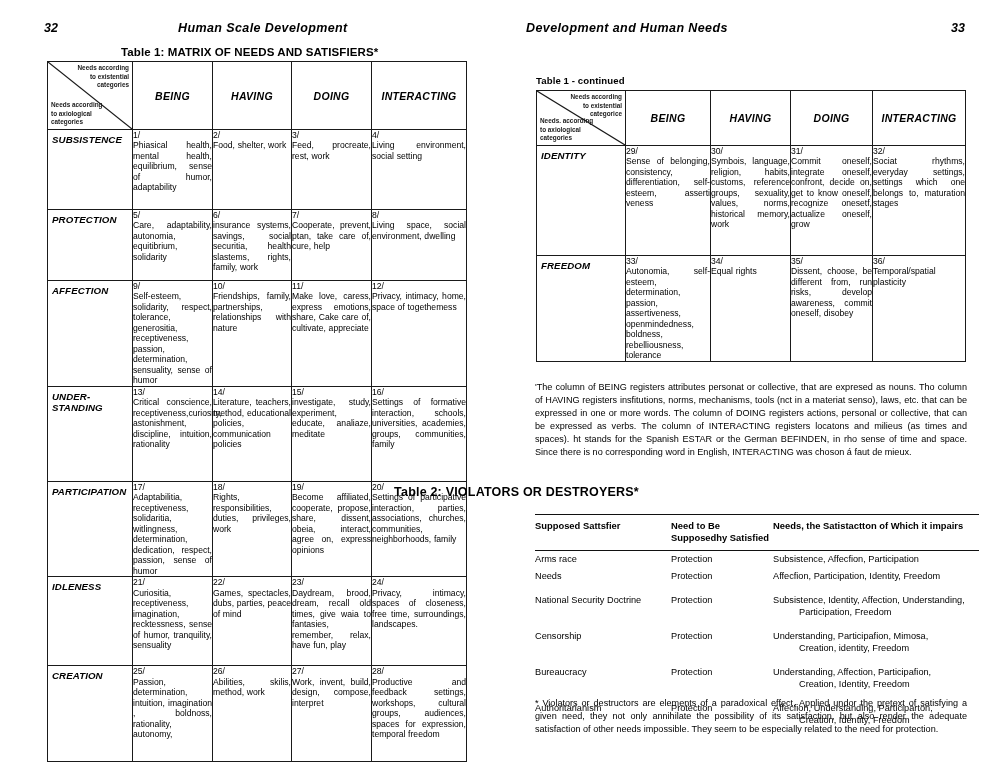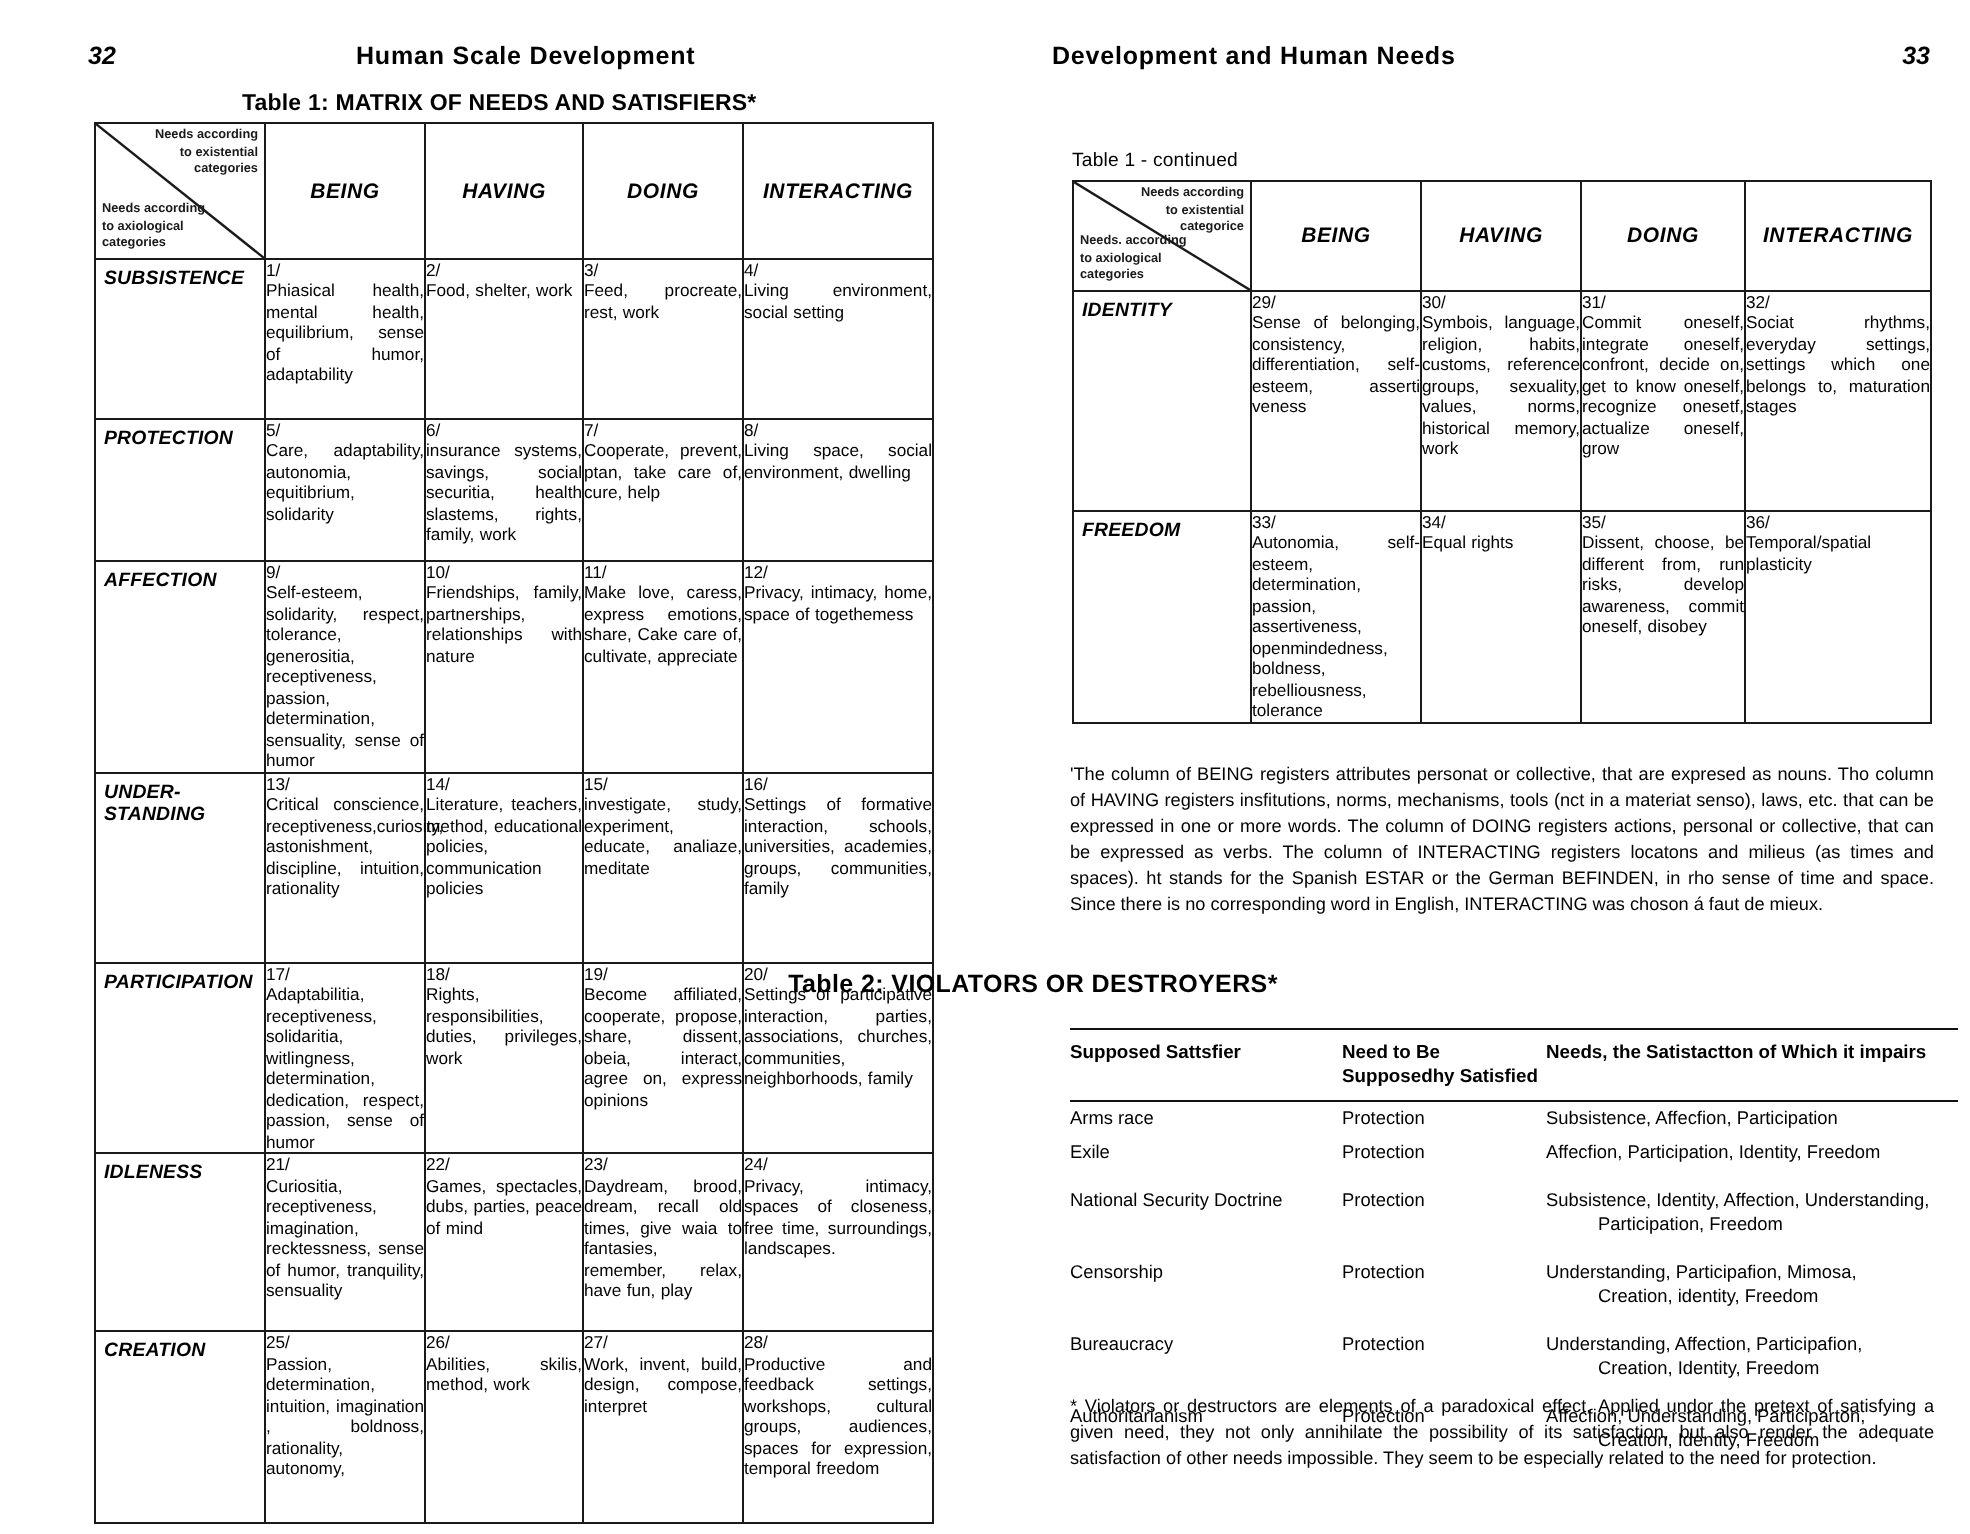--- a/index.html
+++ b/index.html
@@ -26,20 +26,21 @@
   }
   #page-left  { left: 0;   width: 492px; }
   #page-right { left: 492px; width: 493px; }
 
   
   .runhead {
     position: absolute;
     top: 21px;
     font-size: 12.5px;
     font-weight: bold;
+    font-style: italic;
     letter-spacing: 0.4px;
     white-space: nowrap;
   }
   .folio {
     position: absolute;
     top: 21px;
     font-size: 12.5px;
     font-weight: bold;
     font-style: italic;
   }
@@ -52,21 +53,21 @@
   .tbl-caption {
     position: absolute;
     font-size: 11.5px;
     font-weight: bold;
     letter-spacing: 0.1px;
     white-space: nowrap;
   }
   #t1-caption { top: 46px; left: 121px; }
   #t1c-caption {
     top: 75px; left: 536px;
-    font-size: 9.6px; font-weight: normal; letter-spacing: 0.1px;
+    font-size: 9.6px; font-weight: bold; letter-spacing: 0.1px;
   }
   #t2-caption {
     top: 485px; left: 0; width: 100%;
     text-align: center; font-size: 12.5px; letter-spacing: 0.2px; margin-left: 24px;
   }
 
   
   .matrix {
     position: absolute;
     border-collapse: collapse;
@@ -442,21 +443,21 @@
   </thead>
   <tbody>
     <tr class="first">
       <td class="c1">Arms race</td>
       <td class="c2">Protection</td>
       <td class="c3">
         <span>Subsistence, Affecfion, Participation</span>
       </td>
     </tr>
     <tr>
-      <td class="c1">Exile</td>
+      <td class="c1">Needs</td>
       <td class="c2">Protection</td>
       <td class="c3">
         <span>Affecfion, Participation, Identity, Freedom</span>
       </td>
     </tr>
     <tr class="spaced">
       <td class="c1">National Security Doctrine</td>
       <td class="c2">Protection</td>
       <td class="c3">
         <span>Subsistence, Identity, Affection, Understanding,</span>

